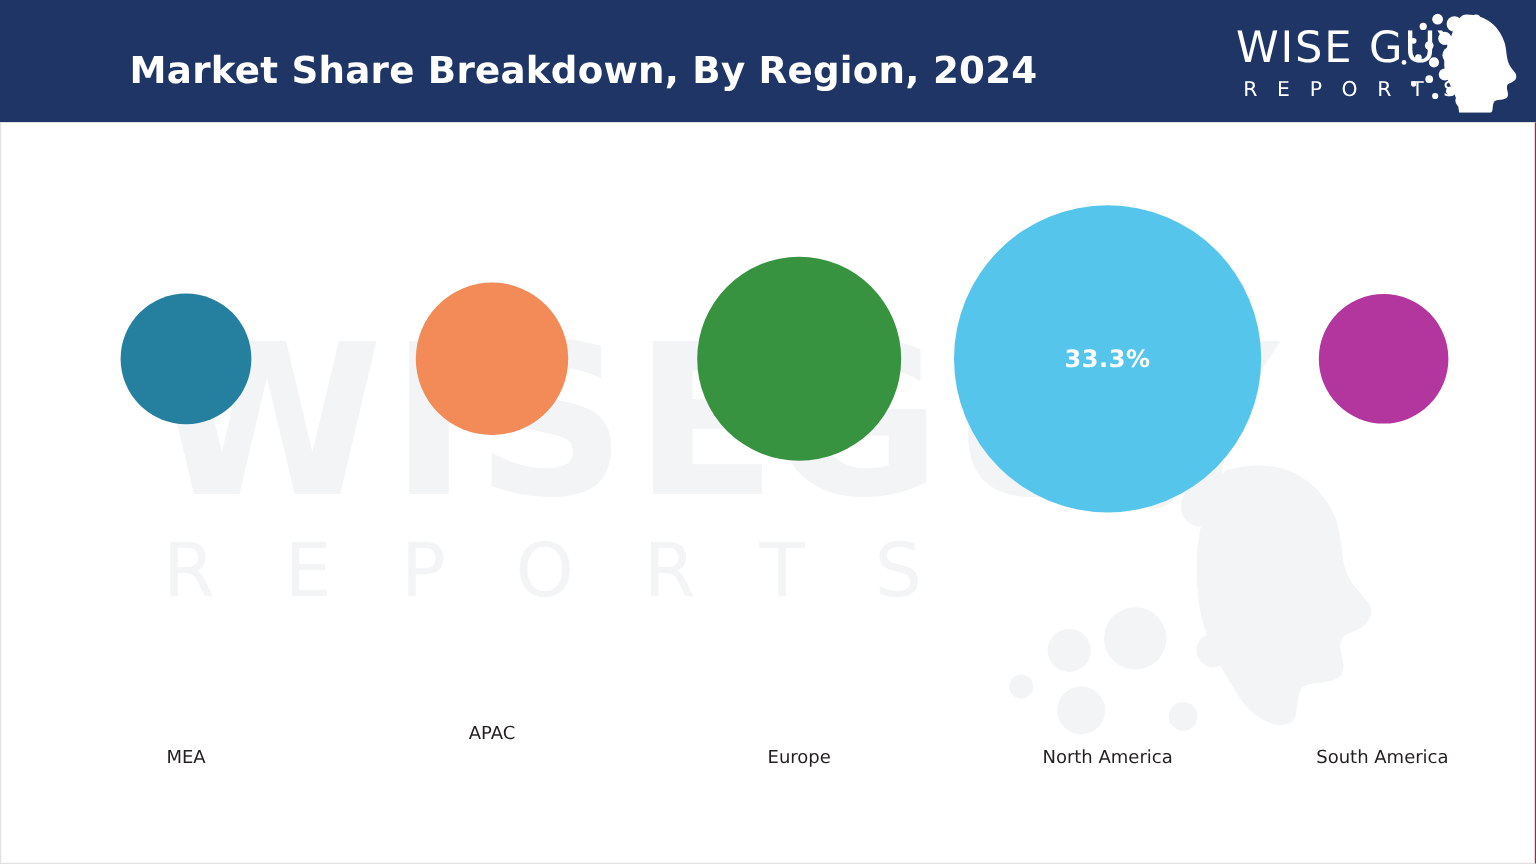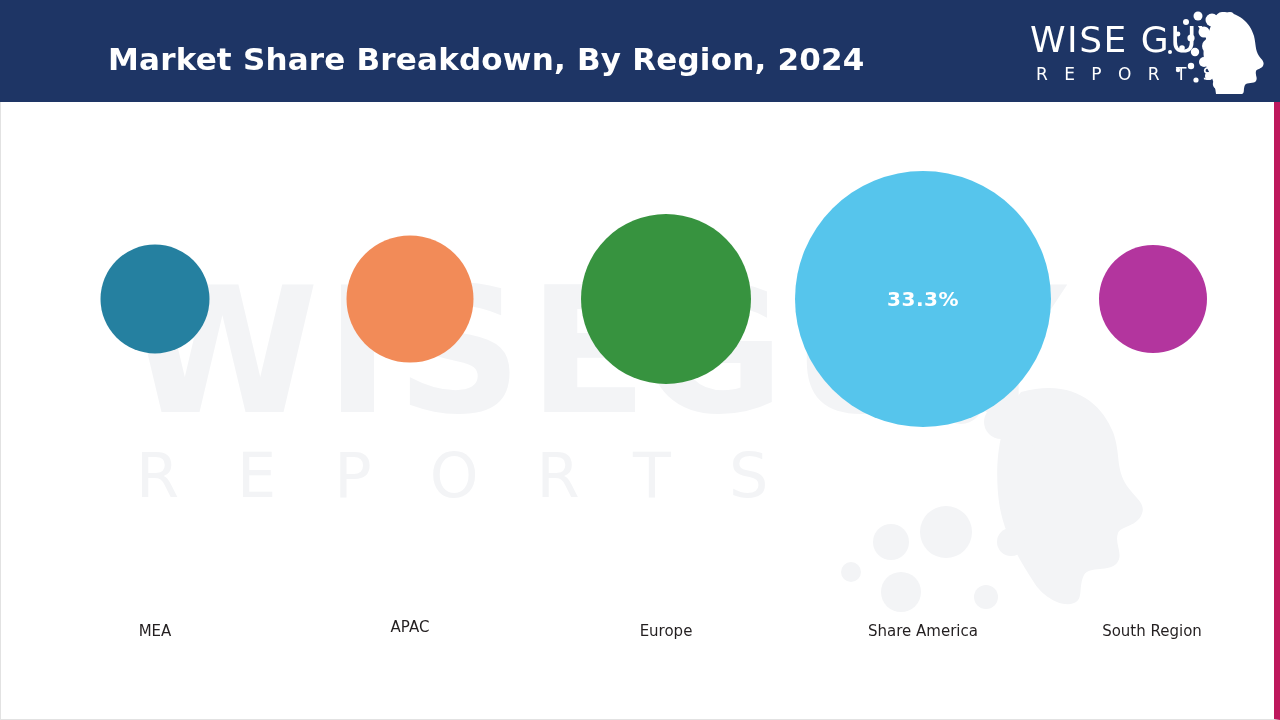--- a/index.html
+++ b/index.html
@@ -55,21 +55,21 @@
 
   
   #chart-area {
     position: absolute;
     left: 0;
     top: 102px;
     width: 1280px;
     height: 618px;
     background: #ffffff;
     border-left: 1px solid #e2e2e2;
-    border-right: 6px solid #be185d;
+    border-right: 1px solid #be185d;
     border-bottom: 1px solid #e2e2e2;
     box-sizing: border-box;
     overflow: hidden;
   }
 
   
   #watermark {
     position: absolute;
     left: 0;
     top: 0;
@@ -191,19 +191,19 @@
 
     <div class="bubble" style="left:922px; top:197px; width:256px; height:256px; background:#56c5ec;">
       <span class="bubble-value">33.3%</span>
     </div>
 
     <div class="bubble" style="left:1152px; top:197px; width:108px; height:108px; background:#b3359e;">
       <span class="bubble-value"></span>
     </div>
 
     <div class="cat-label" style="left:154px; top:520px;">MEA</div>
-    <div class="cat-label" style="left:409px; top:516px;">APAC</div>
+    <div class="cat-label" style="left:409px; top:500px;">APAC</div>
     <div class="cat-label" style="left:665px; top:520px;">Europe</div>
-    <div class="cat-label" style="left:922px; top:520px;">Share America</div>
-    <div class="cat-label" style="left:1151px; top:520px;">South Region</div>
+    <div class="cat-label" style="left:922px; top:520px;">North America</div>
+    <div class="cat-label" style="left:1151px; top:520px;">South America</div>
 
   </div>
 </div>
 
 </body></html>

